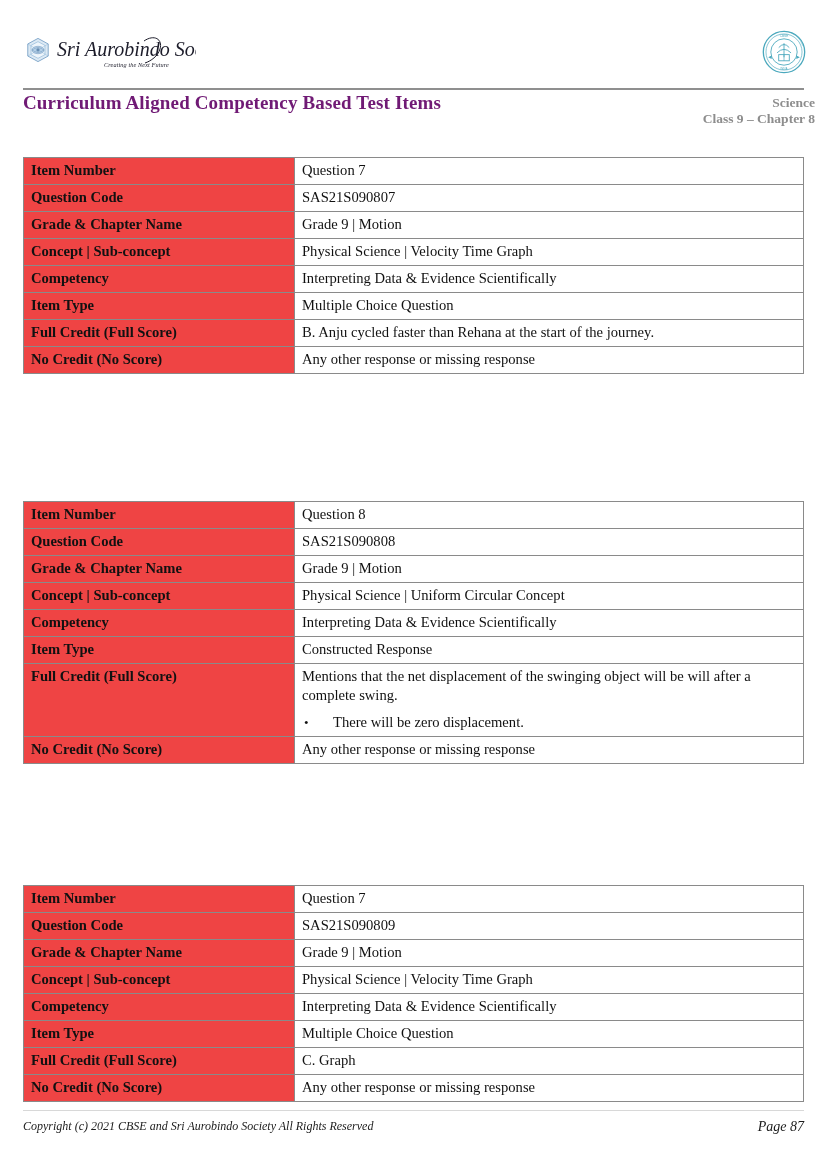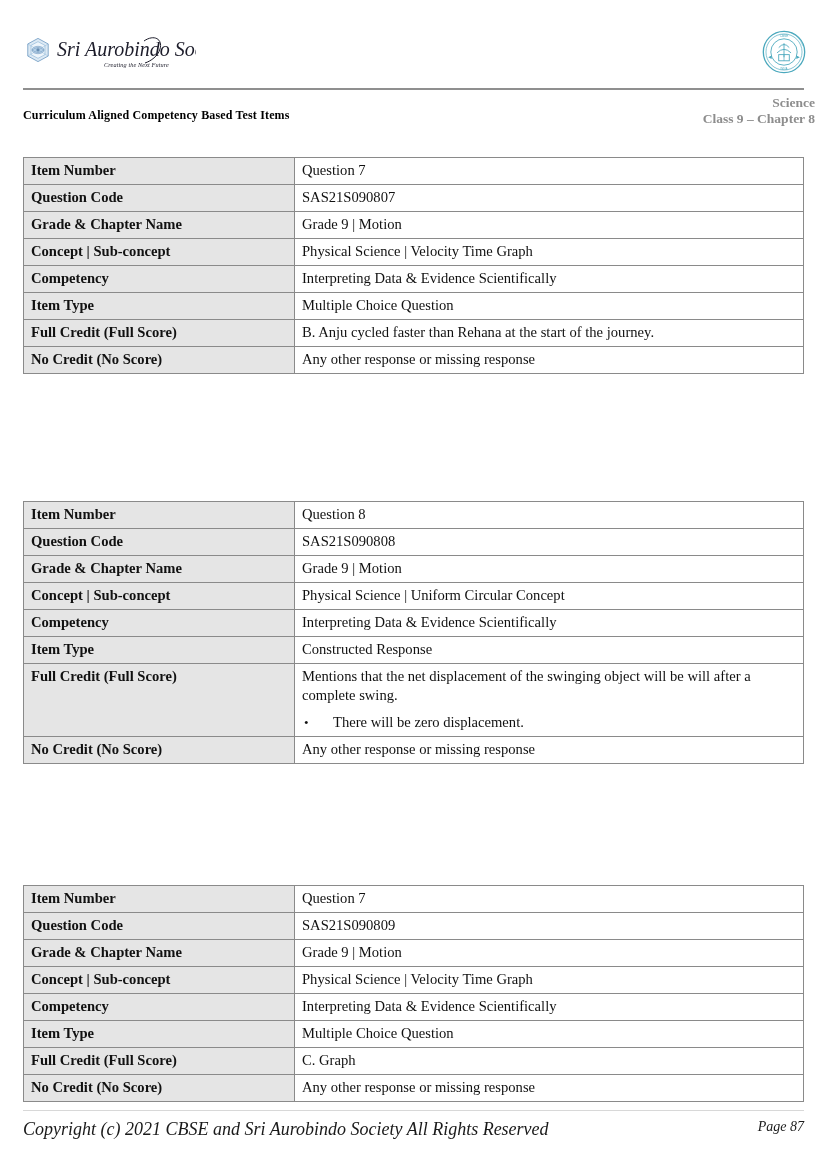--- a/index.html
+++ b/index.html
@@ -57,24 +57,24 @@
     position: absolute;
     left: 23px;
     top: 88px;
     width: 781px;
     height: 2px;
     background: #8f8f8f;
   }
   .header-left-title {
     position: absolute;
     left: 23px;
-    top: 108px;
-    font-size: 12px;
+    top: 92px;
+    font-size: 19px;
     font-weight: bold;
-    color: #000000;
+    color: #701a75;
     letter-spacing: 0.15px;
     white-space: nowrap;
   }
   .header-right {
     position: absolute;
     right: 12px;
     top: 95px;
     text-align: right;
     font-size: 13.5px;
     font-weight: bold;
@@ -96,21 +96,21 @@
   .item-table td {
     border: 1px solid #8a8a8a;
     padding: 3px 7px 4px 7px;
     font-size: 14.6px;
     line-height: 19px;
     vertical-align: top;
     color: #111111;
   }
   .item-table td.label {
     width: 256px;
-    background: #e5e5e5;
+    background: #ef4444;
     font-weight: bold;
     white-space: nowrap;
   }
   .item-table td.value {
     background: #ffffff;
   }
   .bullet-line {
     display: block;
     position: relative;
     padding-left: 31px;
@@ -134,21 +134,21 @@
     left: 23px;
     top: 1110px;
     width: 781px;
     height: 1px;
     background: #d8d8d8;
   }
   .footer-left {
     position: absolute;
     left: 23px;
     top: 1119px;
-    font-size: 18px;
+    font-size: 12px;
     font-style: italic;
     color: #1a1a1a;
     white-space: nowrap;
   }
   .footer-right {
     position: absolute;
     right: 23px;
     top: 1119px;
     font-size: 14px;
     font-style: italic;

